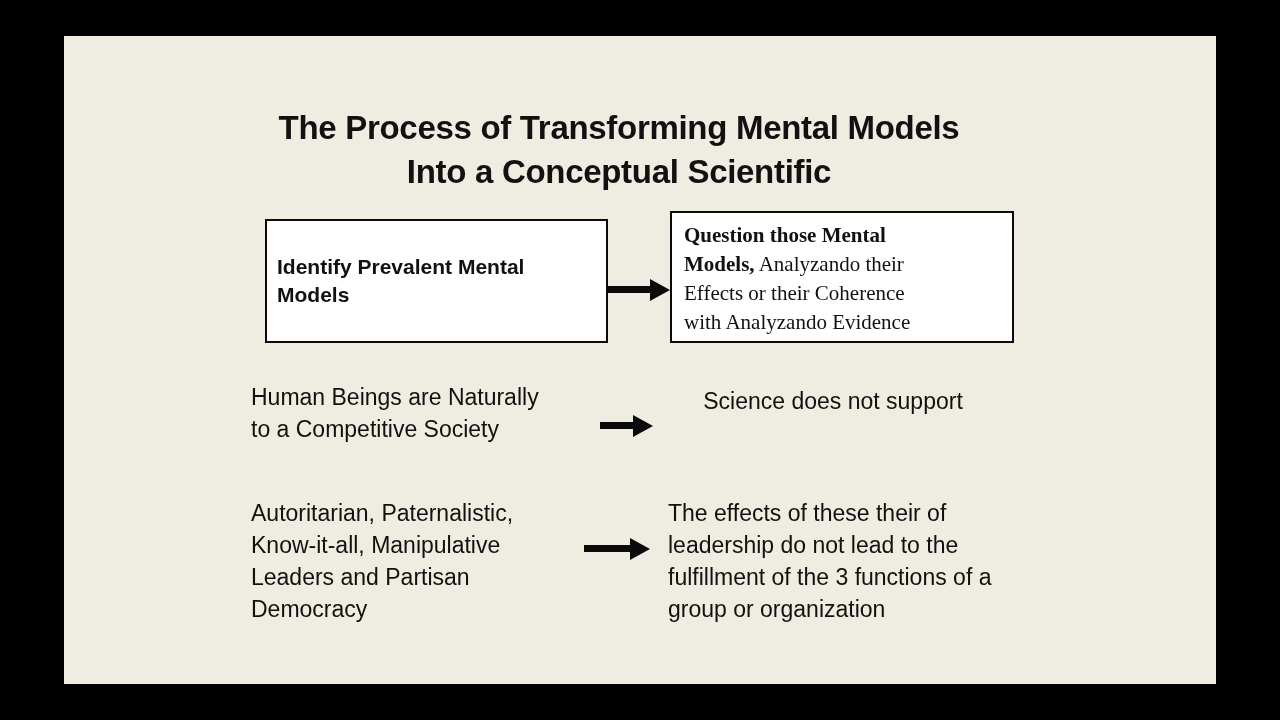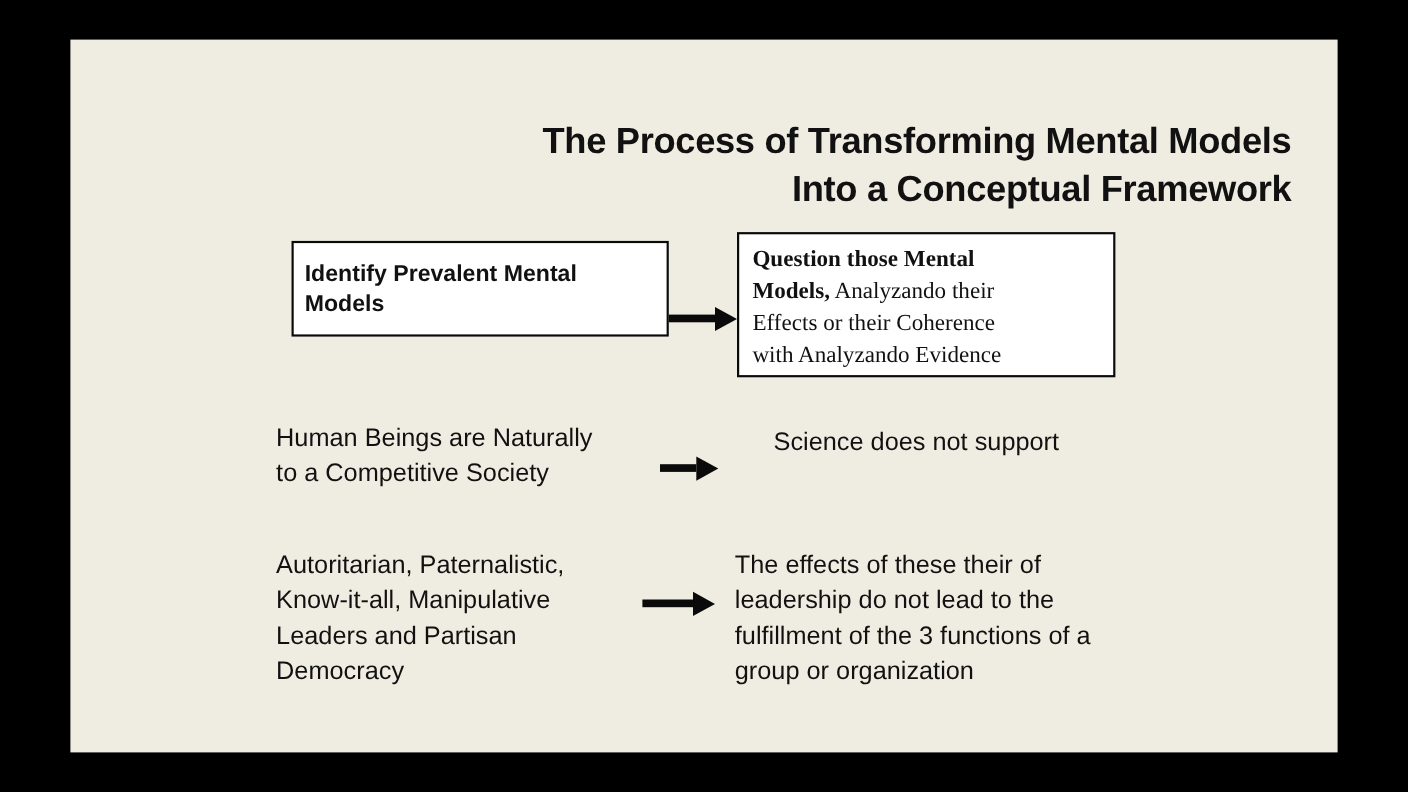--- a/index.html
+++ b/index.html
@@ -28,36 +28,36 @@
     top: 36px;
     width: 1152px;
     height: 648px;
     background: var(--slide-bg);
   }
   .title {
     position: absolute;
     left: 0;
     top: 70px;
     width: 1110px;
-    text-align: right;
+    text-align: center;
     font-weight: bold;
     font-size: 33px;
     line-height: 44px;
     letter-spacing: -0.3px;
   }
   .pbox {
     position: absolute;
     background: var(--box-bg);
     border: 2px solid var(--line-color);
   }
   .pbox.box1 {
     left: 201px;
     top: 183px;
     width: 343px;
-    height: 87px;
+    height: 124px;
     display: flex;
     flex-direction: column;
     justify-content: center;
     padding-left: 10px;
     font-weight: bold;
     font-size: 21px;
     line-height: 28px;
   }
   .pbox.box2 {
     left: 606px;
@@ -101,21 +101,21 @@
   .r3r { left: 604px; top: 461px; width: 370px; }
 </style>
 </head>
 <body>
 
 <div class="frame">
   <div class="slide">
 
     <div class="title">
       <div>The Process of Transforming Mental Models</div>
-      <div>Into a Conceptual Framework</div>
+      <div>Into a Conceptual Scientific</div>
     </div>
 
     <div class="pbox box1">
       <div>Identify Prevalent Mental</div>
       <div>Models</div>
     </div>
 
     <div class="arrow arrow1"></div>
 
     <div class="pbox box2">

